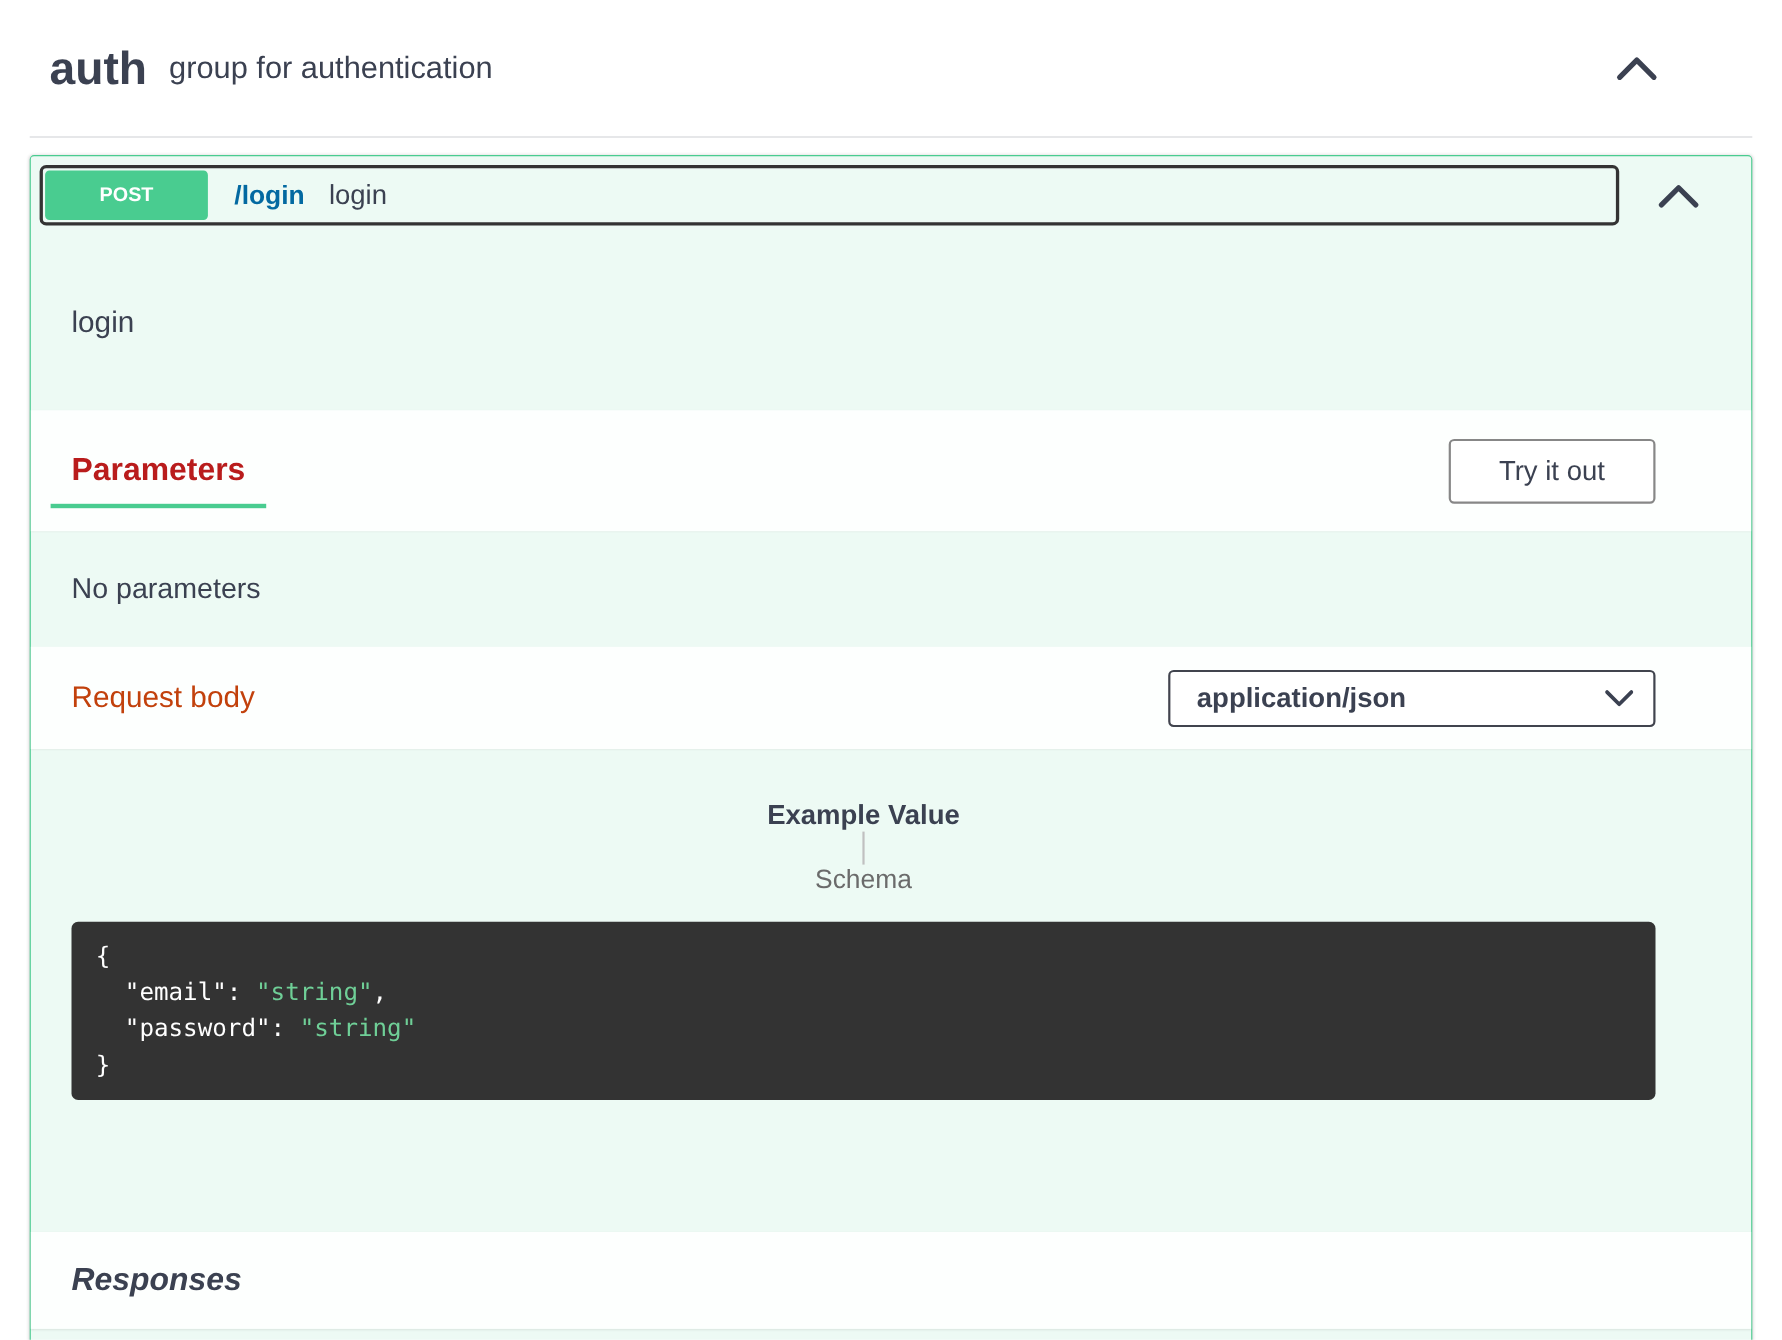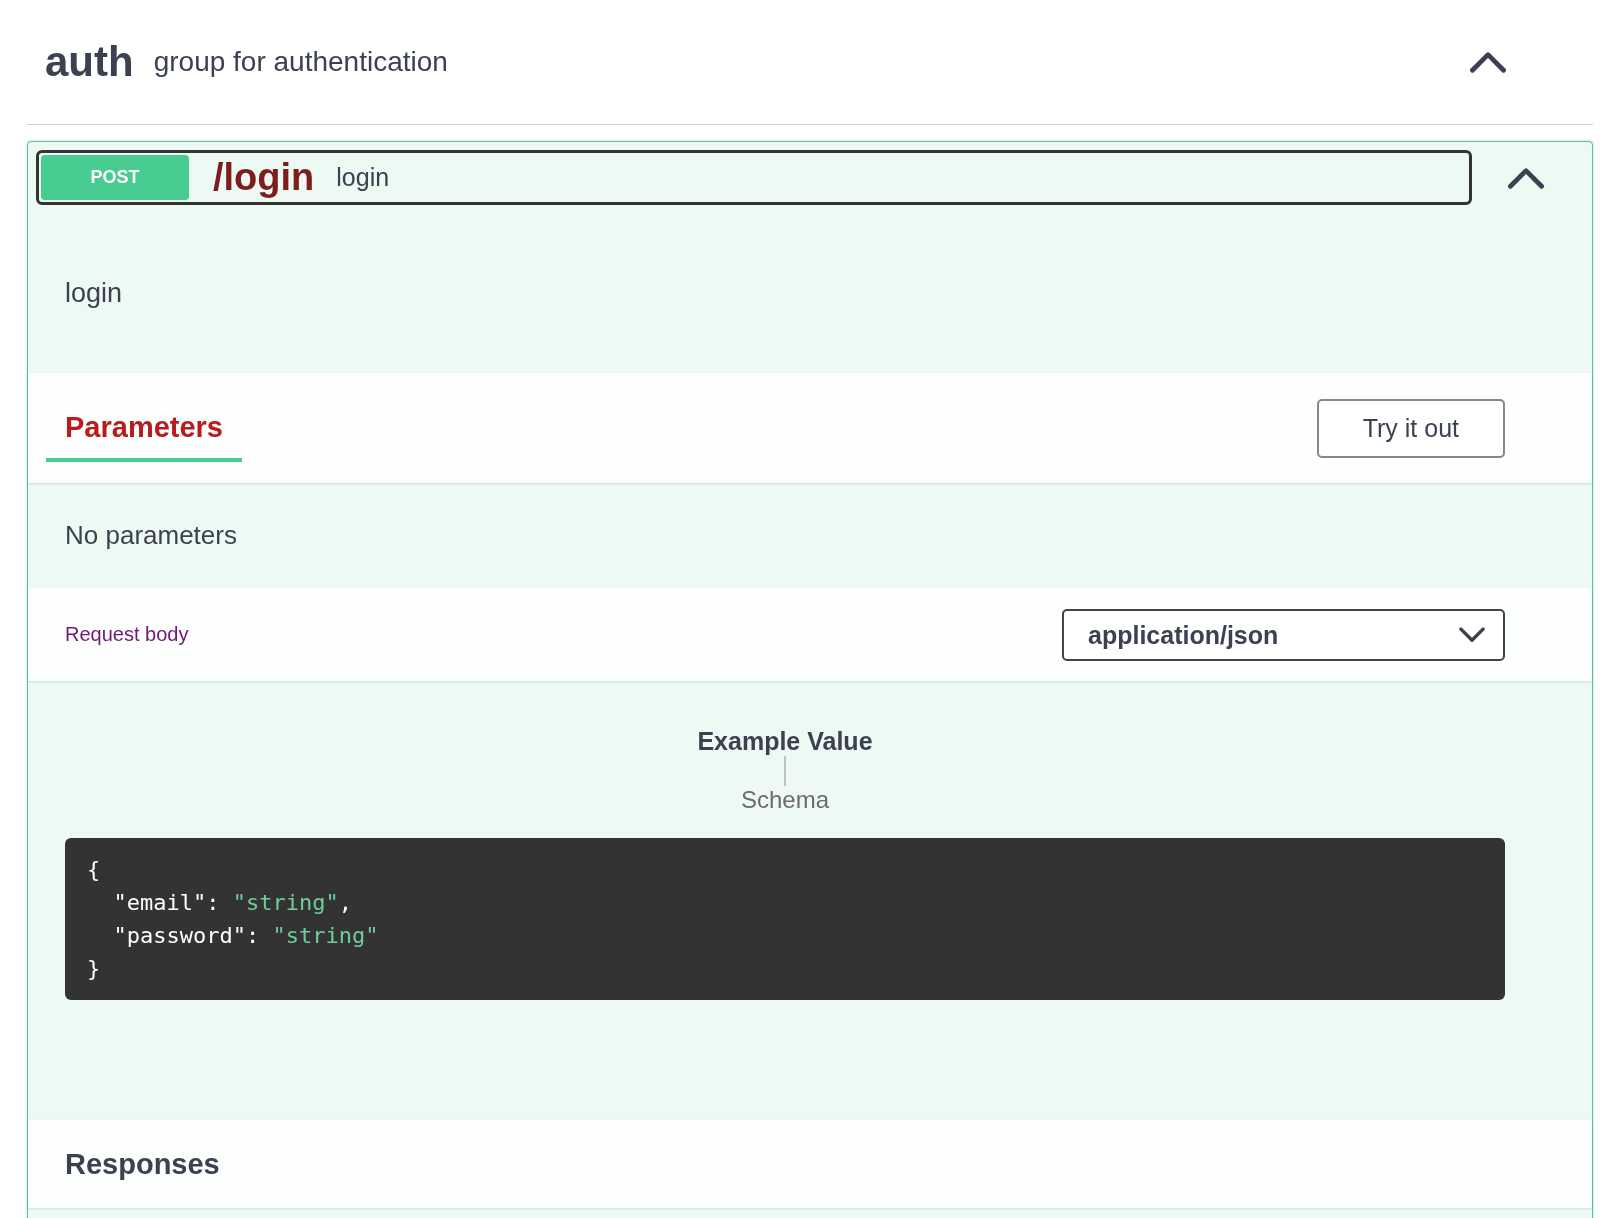--- a/index.html
+++ b/index.html
@@ -79,23 +79,23 @@
     padding: 12px 0;
     text-align: center;
     background: #49cc90;
     color: #ffffff;
     font-size: 18px;
     font-weight: 700;
     border-radius: 4px;
     font-family: "Liberation Sans", sans-serif;
   }
   .op-path {
-    font-size: 38px;
-    font-weight: 700;
-    color: #7f1d1d;
+    font-size: 24px;
+    font-weight: 700;
+    color: #0369a1;
     margin-left: 24px;
   }
   .op-summary-text {
     font-size: 25px;
     color: #3b4151;
     margin-left: 22px;
   }
   .opblock-summary .chevron-btn {
     width: 72px;
     margin: 0 22px 0 18px;
@@ -142,21 +142,21 @@
   }
   .no-params {
     min-height: 105px;
     display: flex;
     align-items: center;
     padding: 0 37px;
     font-size: 26px;
     color: #3b4151;
   }
   .request-body-header { min-height: 93px; }
-  .rb-label { font-size: 20px; color: #701a75; }
+  .rb-label { font-size: 27px; color: #c2410c; }
   .select-wrap { position: relative; display: inline-block; }
   .select-wrap select {
     -webkit-appearance: none;
     appearance: none;
     width: 443px;
     height: 52px;
     border: 2px solid #41444e;
     border-radius: 5px;
     background: #ffffff;
     font-family: "Liberation Sans", sans-serif;
@@ -196,21 +196,21 @@
     font-size: 22px;
     line-height: 33px;
     color: #ffffff;
     white-space: normal;
   }
   .code-line { white-space: pre; }
   .tok { color: #ffffff; }
   .tok.str { color: #6fcf97; }
 
   
-  .responses-header { min-height: 88px; }
+  .responses-header { min-height: 88px; font-style: italic; }
   .responses-title { font-size: 29px; font-weight: 700; color: #3b4151; }
   .responses-body { height: 80px; }
 </style>
 </head>
 <body>
 
 <div class="page">
 
   <div class="tag-header">
     <span class="tag-name">auth</span>

